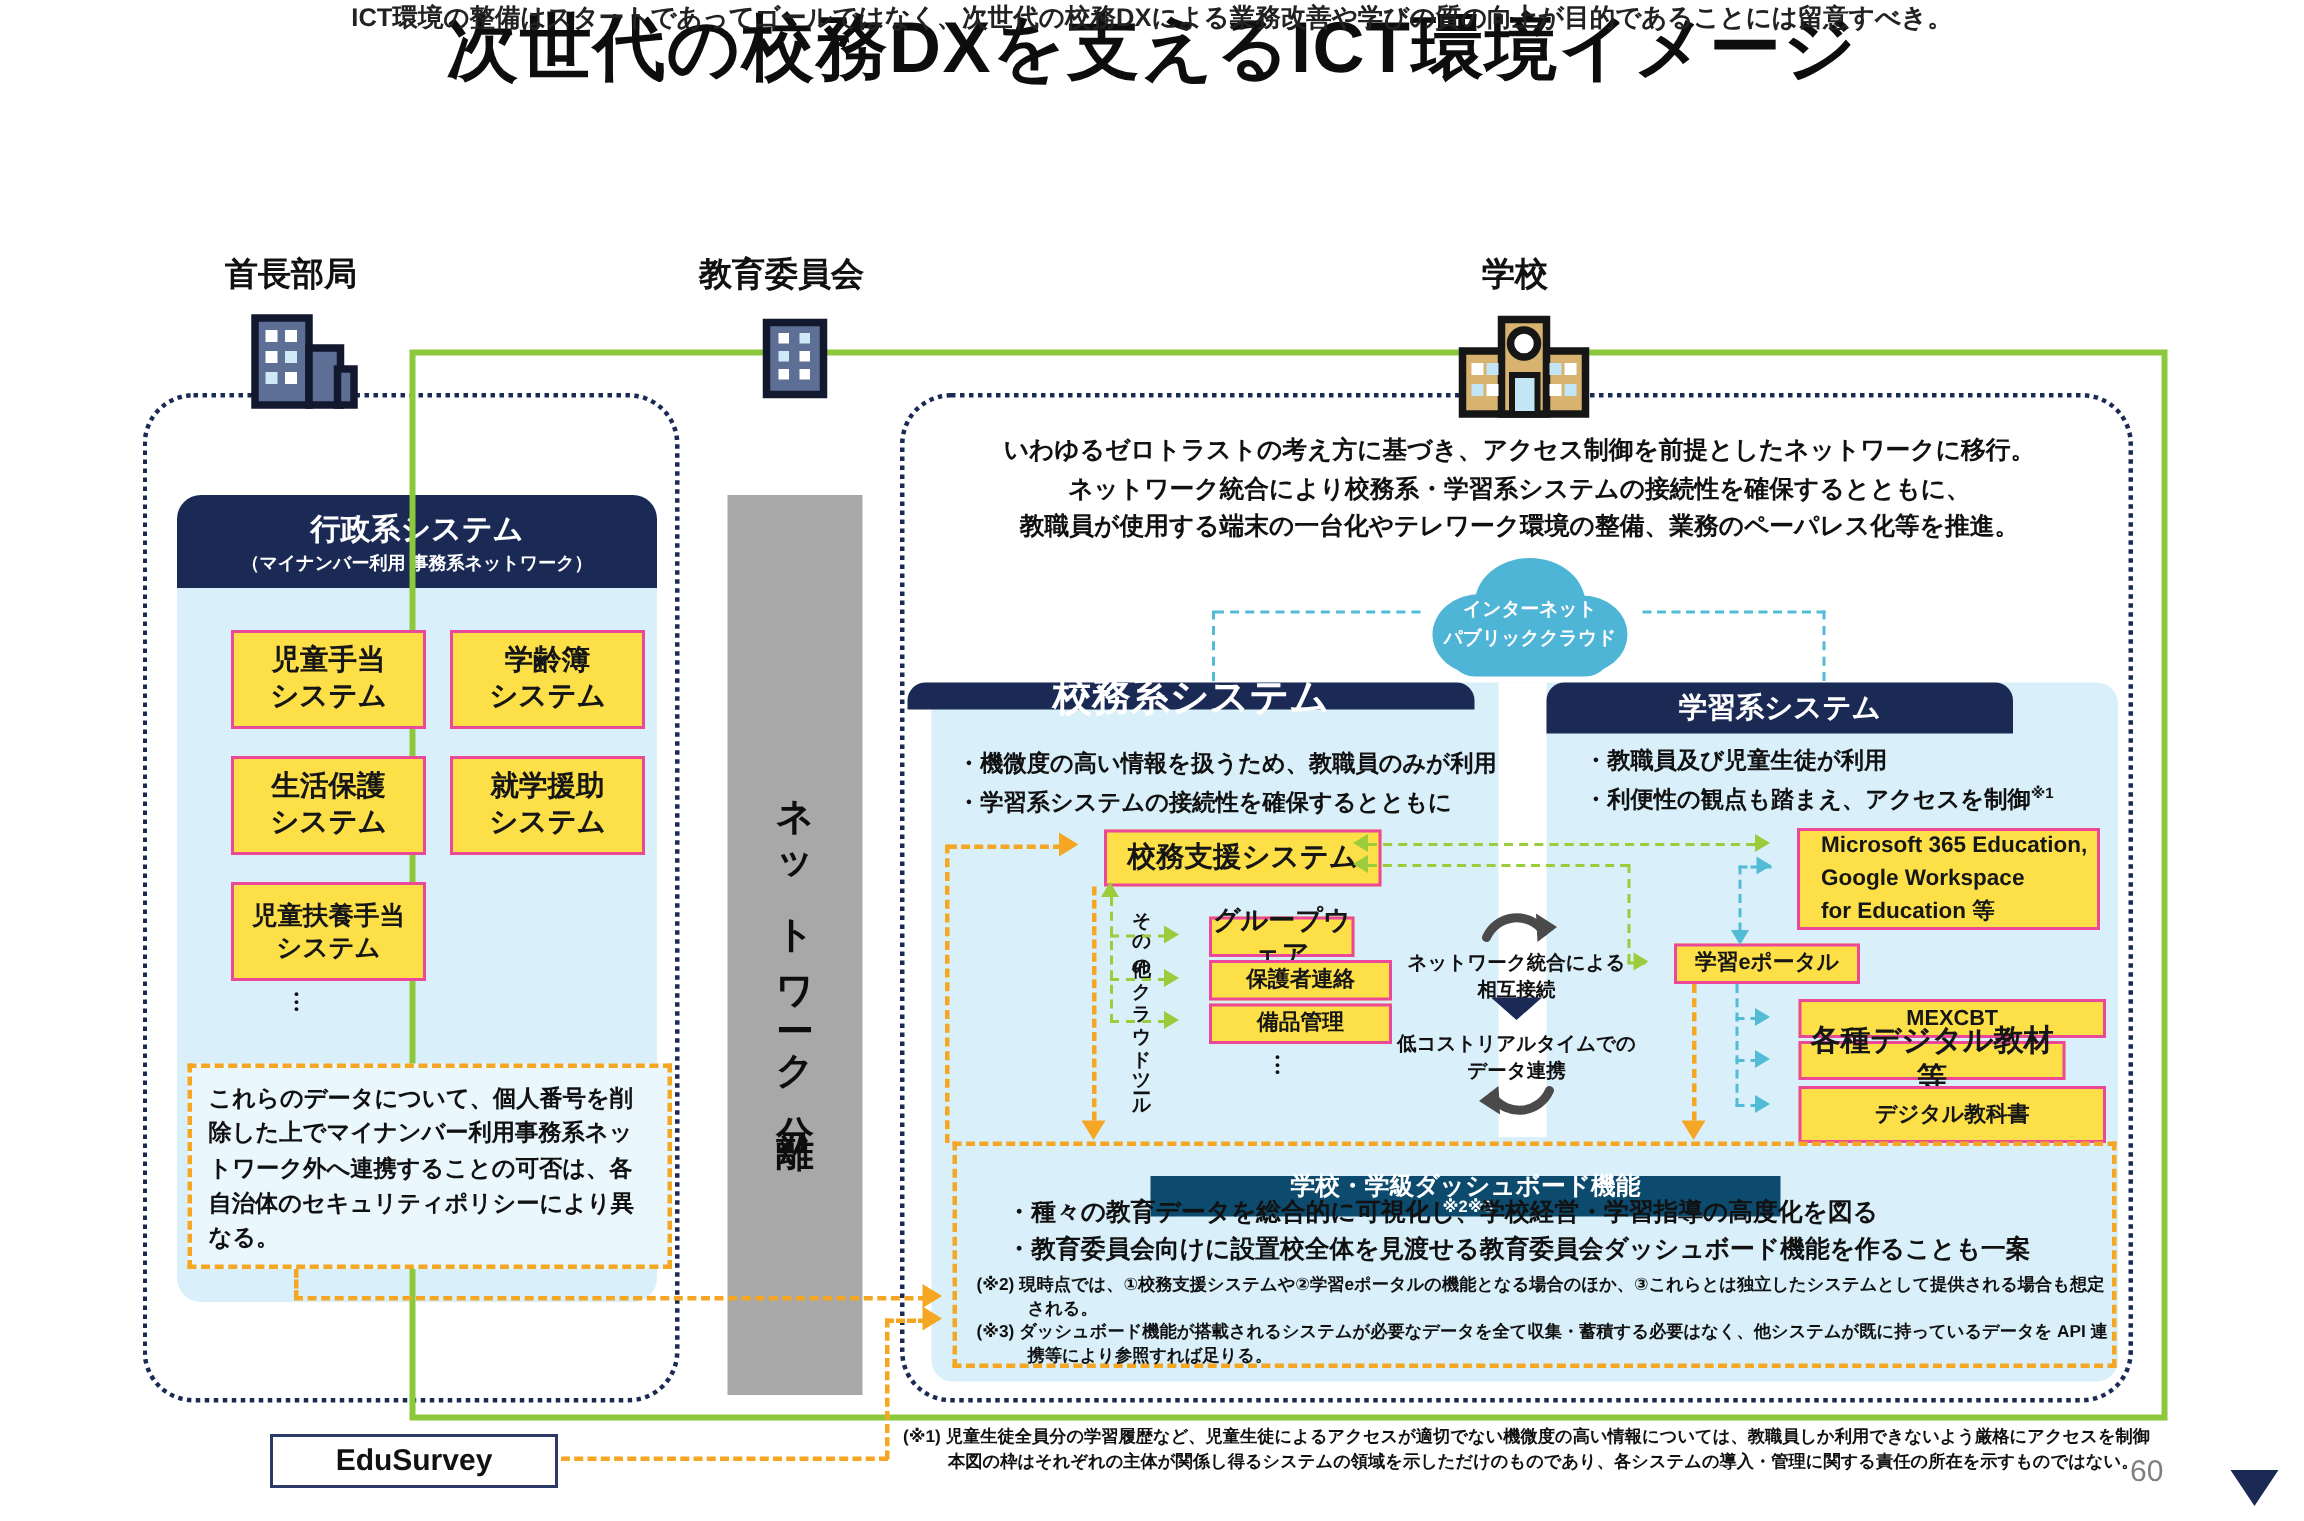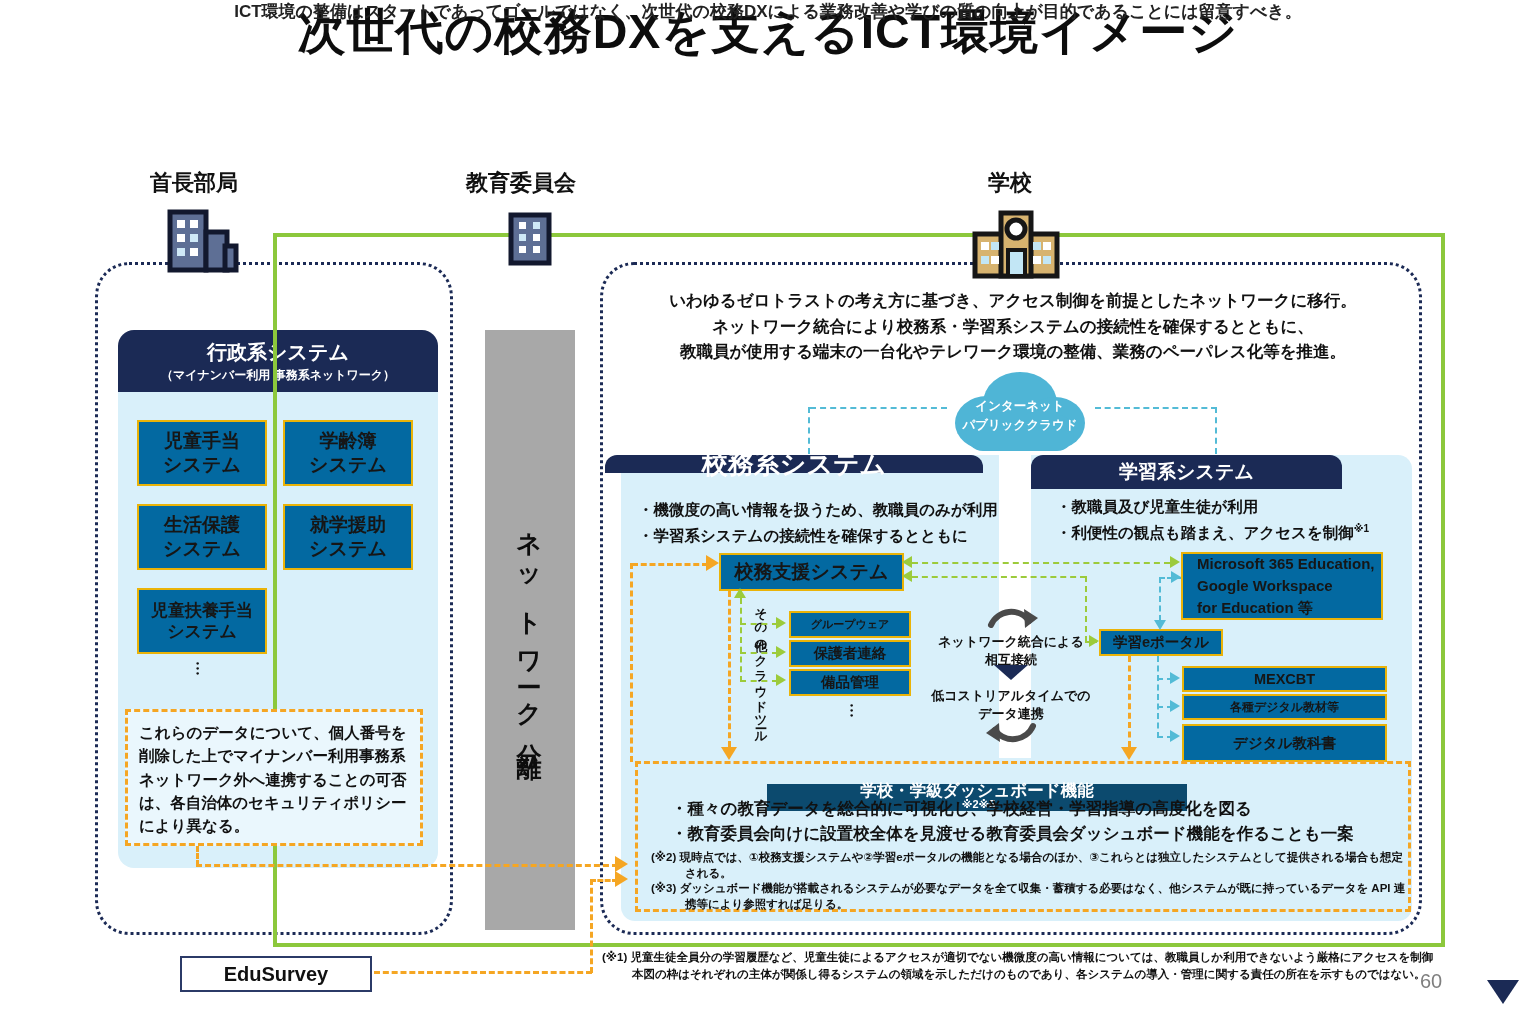--- a/index.html
+++ b/index.html
@@ -10,23 +10,23 @@
     overflow: hidden;
   }
   .abs { position:absolute; }
   .pre { white-space: pre-line; }
   .ctr { text-align:center; }
   .b { font-weight:bold; }
   .flexc { display:flex; align-items:center; justify-content:center; }
   .vtext { writing-mode: vertical-rl; }
 
   
-  .wbox { background:#0369a1; border:2px solid #eab308; display:flex; align-items:center;
+  .wbox { background:#fde047; border:2px solid #ec4899; display:flex; align-items:center;
           justify-content:center; font-weight:bold; color:#161616; text-align:center;
-          line-height:1.25; z-index:5; }
+          line-height:1.25; z-index:5;margin-left:17px; }
 
   
   .hline  { border-top:2px dashed currentColor; z-index:6; }
   .vline  { border-left:2px dashed currentColor; z-index:6; }
   .hline3 { border-top:3px dashed currentColor; z-index:6; }
   .vline3 { border-left:3px dashed currentColor; z-index:6; }
   .ar { width:0; height:0; z-index:6; }
   .ar-r { border-top:6px solid transparent; border-bottom:6px solid transparent; border-left:10px solid currentColor; }
   .ar-l { border-top:6px solid transparent; border-bottom:6px solid transparent; border-right:10px solid currentColor; }
   .ar-u { border-left:6px solid transparent; border-right:6px solid transparent; border-bottom:10px solid currentColor; }
@@ -67,21 +67,21 @@
 システム</div>
   <div class="abs wbox pre" style="left:137px;top:504px;width:130px;height:66px;font-size:19px;">生活保護
 システム</div>
   <div class="abs wbox pre" style="left:283px;top:504px;width:130px;height:66px;font-size:19px;">就学援助
 システム</div>
   <div class="abs wbox pre" style="left:137px;top:588px;width:130px;height:66px;font-size:17px;">児童扶養手当
 システム</div>
 
   <div class="abs vtext b" style="left:188px;top:656px;height:52px;font-size:13px;letter-spacing:5px;z-index:3;">・・・</div>
 
-  <div class="abs" style="left:125px;top:709px;width:298px;height:137px;border:3px dashed #F5A623;background:#EAF7FD;z-index:5;padding:9px 11px;font-size:15.5px;font-weight:bold;line-height:1.5;">これらのデータについて、個人番号を削除した上でマイナンバー利用事務系ネットワーク外へ連携することの可否は、各自治体のセキュリティポリシーにより異なる。</div>
+  <div class="abs" style="left:125px;top:709px;width:323px;height:137px;border:3px dashed #F5A623;background:#EAF7FD;z-index:5;padding:9px 11px;font-size:15.5px;font-weight:bold;line-height:1.5;">これらのデータについて、個人番号を削除した上でマイナンバー利用事務系ネットワーク外へ連携することの可否は、各自治体のセキュリティポリシーにより異なる。</div>
 
   <div class="abs flexc" style="left:485px;top:330px;width:90px;height:600px;background:#A8A8A8;z-index:1;">
     <div class="vtext b" style="font-size:25px;letter-spacing:11px;color:#0d0d0d;">ネットワーク分離</div>
   </div>
 
   <div class="abs section-border" style="left:600px;top:262px;width:822px;height:673px;"></div>
 
   <div class="abs ctr pre b" style="left:618px;top:288px;width:790px;font-size:16.5px;line-height:1.55;z-index:3;">いわゆるゼロトラストの考え方に基づき、アクセス制御を前提としたネットワークに移行。
 ネットワーク統合により校務系・学習系システムの接続性を確保するとともに、
 教職員が使用する端末の一台化やテレワーク環境の整備、業務のペーパレス化等を推進。</div>
@@ -103,39 +103,39 @@
 パブリッククラウド</div>
   </div>
 
   <div class="abs pre b" style="left:638px;top:497px;width:360px;font-size:15.5px;line-height:1.7;z-index:3;">・機微度の高い情報を扱うため、教職員のみが利用
 ・学習系システムの接続性を確保するとともに</div>
 
   <div class="abs wbox" style="left:719px;top:553px;width:185px;height:38px;font-size:19px;border-width:2.5px;">校務支援システム</div>
 
   <div class="abs vtext b" style="left:752px;top:599px;height:178px;font-size:12.5px;letter-spacing:1px;z-index:3;">その他のクラウドツール</div>
 
-  <div class="abs wbox" style="left:789px;top:611px;width:122px;height:27px;font-size:11px;">グループウェア</div>
+  <div class="abs wbox" style="left:789px;top:611px;width:97px;height:27px;font-size:18px;">グループウェア</div>
   <div class="abs wbox" style="left:789px;top:640px;width:122px;height:27px;font-size:14.5px;">保護者連絡</div>
   <div class="abs wbox" style="left:789px;top:669px;width:122px;height:27px;font-size:14.5px;">備品管理</div>
 
   <div class="abs vtext b" style="left:842px;top:698px;height:52px;font-size:13px;letter-spacing:5px;z-index:3;">・・・</div>
 
   <div class="abs b" style="left:1056px;top:497px;font-size:15.5px;z-index:3;">・教職員及び児童生徒が利用</div>
   <div class="abs b" style="left:1056px;top:523px;font-size:15.5px;z-index:3;">
     <span>・利便性の観点も踏まえ、アクセスを制御</span><sup style="font-size:10px;">※1</sup>
   </div>
 
   <div class="abs wbox pre" style="left:1181px;top:552px;width:202px;height:68px;font-size:15px;font-weight:600;justify-content:flex-start;text-align:left;padding-left:14px;line-height:1.45;">Microsoft 365 Education,
 Google Workspace
 for Education 等</div>
 
   <div class="abs wbox" style="left:1099px;top:629px;width:124px;height:27px;font-size:14.5px;">学習eポータル</div>
 
   <div class="abs wbox" style="left:1182px;top:666px;width:205px;height:26px;font-size:14.5px;">MEXCBT</div>
-  <div class="abs wbox" style="left:1182px;top:694px;width:205px;height:26px;font-size:12px;">各種デジタル教材等</div>
+  <div class="abs wbox" style="left:1182px;top:694px;width:178px;height:26px;font-size:20px;">各種デジタル教材等</div>
   <div class="abs wbox" style="left:1182px;top:724px;width:205px;height:38px;font-size:14.5px;">デジタル教科書</div>
 
   <div class="abs" style="left:984px;top:595px;z-index:7;">
     <svg width="56" height="36" viewBox="0 0 56 36">
       <path d="M7 30 A 22 22 0 0 1 45 26" fill="none" stroke="#4A4A4A" stroke-width="6" stroke-linecap="round"></path>
       <polygon points="40,14 54,23 41,33" fill="#4A4A4A"></polygon>
     </svg>
   </div>
   <div class="abs ctr pre b" style="left:928px;top:633px;width:166px;font-size:13px;line-height:1.35;z-index:7;">ネットワーク統合による
 相互接続</div>

